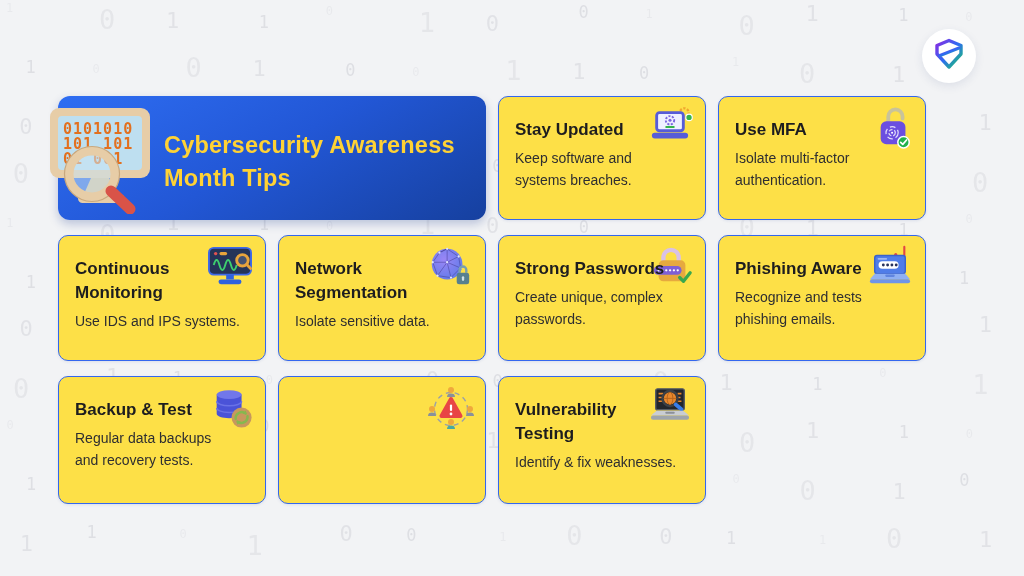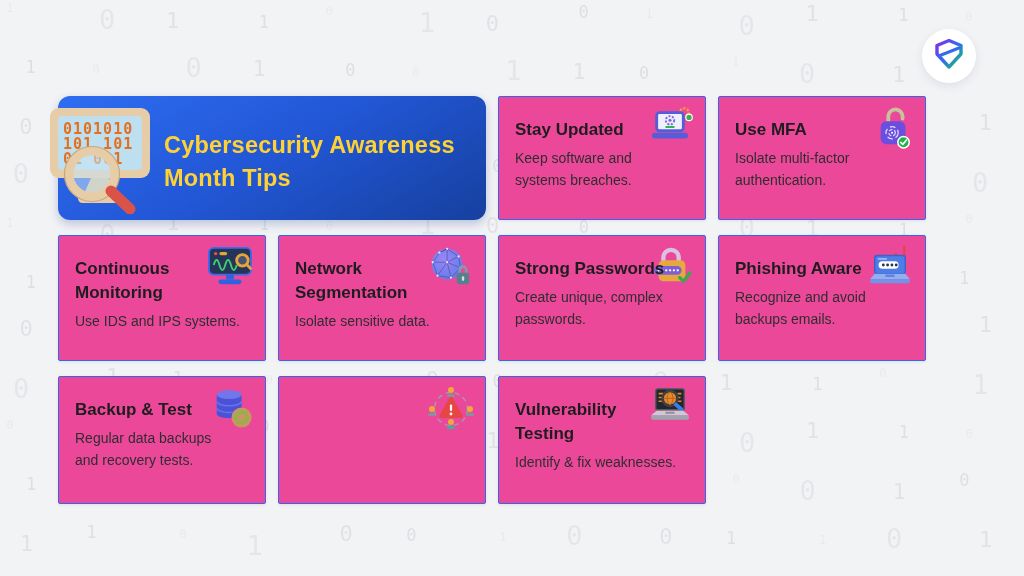--- a/index.html
+++ b/index.html
@@ -34,23 +34,23 @@
     position: absolute; left: 58px; top: 96px; width: 868px;
     display: grid;
     grid-template-columns: repeat(4, 208px);
     grid-template-rows: 124px 126px 128px;
     column-gap: 12px; row-gap: 15px;
     z-index: 2;
   }
 
   .card {
     position: relative;
-    background: #ec4899;
+    background: #fde047;
     border: 1.6px solid #3467ee;
-    border-radius: 2px;
+    border-radius: 10px;
     padding: 21px 14px 10px 16px;
     box-shadow: 0 1px 3px rgba(30,60,150,.10);
   }
   .card .icon { position: absolute; top: 9px; right: 11px; }
   .card h3 {
     font-size: 17px; font-weight: bold; color: #1d1d1f;
     line-height: 1.42; margin: 0 0 6px 0; position: relative; z-index: 1;
   }
   .card p { font-size: 14px; color: #2e2e31; line-height: 1.55; }
   .card h3.title-narrow { max-width: 145px; }
@@ -376,21 +376,21 @@
         <circle cx="18" cy="21" r="1.5" fill="#26315c"></circle>
           <circle cx="22.5" cy="21" r="1.5" fill="#26315c"></circle>
           <circle cx="27" cy="21" r="1.5" fill="#26315c"></circle>
           <circle cx="31.5" cy="21" r="1.5" fill="#26315c"></circle>
         <path d="M4 36 l5 -6 h32 l5 6 z" fill="#8fb0f2"></path>
         <rect x="4" y="36" width="42" height="4" rx="2" fill="#6f94e8"></rect>
         <rect x="20" y="31" width="10" height="2.4" rx="1.2" fill="#5f85e0"></rect>
       </svg>
     </span>
     <h3>Phishing Aware</h3>
-    <p class="desc-narrow">Recognize and avoid backups emails.</p>
+    <p class="desc-narrow">Recognize and tests phishing emails.</p>
   </div>
 
   <div class="card">
     <span class="icon">
       <svg width="44" height="44" viewBox="0 0 46 46">
         <path d="M7 9 v20 c0 2.6 5.8 4.6 13 4.6 s13 -2 13 -4.6 v-20" fill="#4a53d8"></path>
         <ellipse cx="20" cy="9" rx="13" ry="4.6" fill="#7177ea"></ellipse>
         <path d="M7 16 c0 2.6 5.8 4.6 13 4.6 s13 -2 13 -4.6" stroke="#6a72e6" fill="none" stroke-width="1.6"></path>
         <path d="M7 23 c0 2.6 5.8 4.6 13 4.6 s13 -2 13 -4.6" stroke="#6a72e6" fill="none" stroke-width="1.6"></path>
         <circle cx="33" cy="33" r="10.5" fill="#c7985e"></circle>

